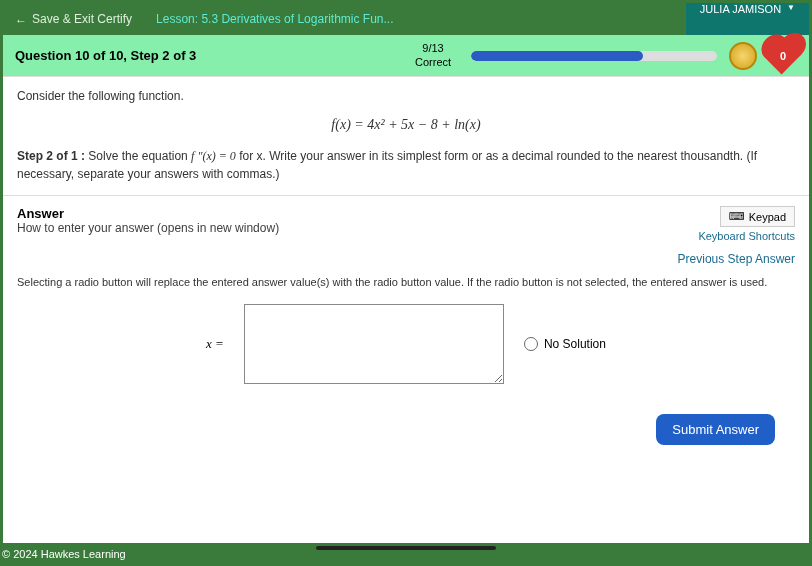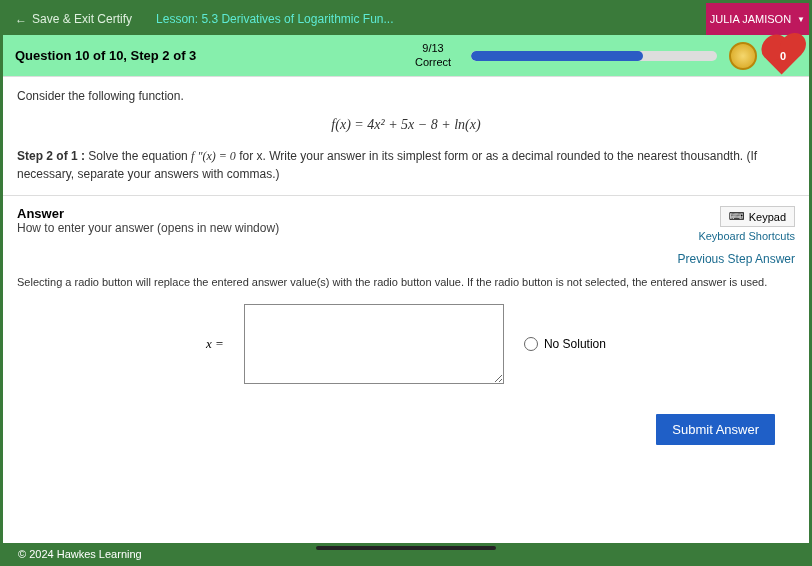--- a/index.html
+++ b/index.html
@@ -2,21 +2,21 @@
 <html><head>
 <meta charset="utf-8">
 <style>
 * { margin: 0; padding: 0; box-sizing: border-box; font-family: Arial, sans-serif; }
 body { background: #3a7a3a; width: 812px; height: 566px; overflow: hidden; position: relative; }
 .app { background: #fff; margin: 3px; height: 540px; display: flex; flex-direction: column; }
 .topbar { background: #3a7a3a; color: #fff; display: flex; align-items: center; height: 32px; font-size: 12px; }
 .save-exit { padding: 0 12px; display: flex; align-items: center; gap: 5px; color: #dff0df; }
 .lesson { padding: 0 12px; color: #5eead4; }
 .spacer { flex: 1; }
-.user-box { background: #be185d; padding: 0 4px; height: 100%; display: flex; align-items: center; font-size: 11px; }
+.user-box { background: #0f766e; padding: 0 14px; height: 100%; display: flex; font-size: 11px; }
 .user-arrow { margin-left: 6px; font-size: 8px; }
 .header-row { display: flex; align-items: center; background: #86efac; border-bottom: 1px solid #ddd; height: 42px; padding: 0 12px; gap: 12px; }
 .q-title { font-weight: bold; font-size: 13px; flex: 0 0 auto; width: 380px; }
 .correct-box { text-align: center; font-size: 11px; line-height: 1.2; padding: 2px 8px; }
 .progress-wrap { flex: 1; height: 10px; background: #ddd; border-radius: 5px; position: relative; overflow: hidden; }
 .progress-fill { position: absolute; left: 0; top: 0; height: 100%; width: 70%; background: #2b5cc4; border-radius: 5px; }
 .coin { width: 28px; height: 28px; border-radius: 50%; background: radial-gradient(circle, #f5d76e, #d4a017); border: 2px solid #b8860b; }
 .heart { width: 28px; height: 24px; background: #d9362f; position: relative; transform: rotate(-45deg); border-radius: 3px 0 0 0; display: flex; align-items: center; justify-content: center; }
 .heart::before, .heart::after { content: ""; width: 28px; height: 24px; background: #d9362f; border-radius: 50%; position: absolute; }
 .heart::before { top: -12px; left: 0; }
@@ -37,22 +37,22 @@
 .keypad-btn { border: 1px solid #ccc; background: #f7f7f7; padding: 3px 8px; font-size: 11px; display: inline-flex; align-items: center; gap: 4px; cursor: pointer; }
 .kb-link { color: #1a6b8f; margin-top: 3px; }
 .prev-link { color: #1a6b8f; margin-top: 10px; text-align: right; }
 .radio-note { font-size: 11px; margin: 10px 0 16px; color: #333; }
 .answer-area { display: flex; align-items: center; justify-content: center; gap: 20px; margin: 10px 0 30px; }
 .x-label { font-style: italic; font-family: 'Times New Roman', serif; font-size: 13px; }
 .answer-input { width: 260px; height: 80px; border: 1px solid #888; background: #fff; }
 .radio-opt { display: flex; align-items: flex-start; gap: 6px; font-size: 12px; }
 .radio-circle { width: 14px; height: 14px; border: 1px solid #666; border-radius: 50%; }
 .submit-row { display: flex; justify-content: flex-end; padding: 0 20px 20px; }
-.submit-btn { background: #1f5fc7; color: #fff; border: none; padding: 8px 16px; font-size: 13px; cursor: pointer; border-radius: 1px; }
-.footer { position: absolute; bottom: 6px; left: 18px; color: #fff; font-size: 11px; }
+.submit-btn { background: #1f5fc7; color: #fff; border: none; padding: 8px 16px; font-size: 13px; cursor: pointer; border-radius: 8px; }
+.footer { position: absolute; bottom: 6px; left: 2px; color: #fff; font-size: 11px; }
 .bottom-bar { position: absolute; bottom: 16px; left: 50%; transform: translateX(-50%); width: 180px; height: 4px; background: #222; border-radius: 2px; }
 </style>
 </head>
 <body>
 
 <div class="app">
   <div class="topbar">
     <div class="save-exit">
       <span>←</span>
       <span>Save &amp; Exit Certify</span>

